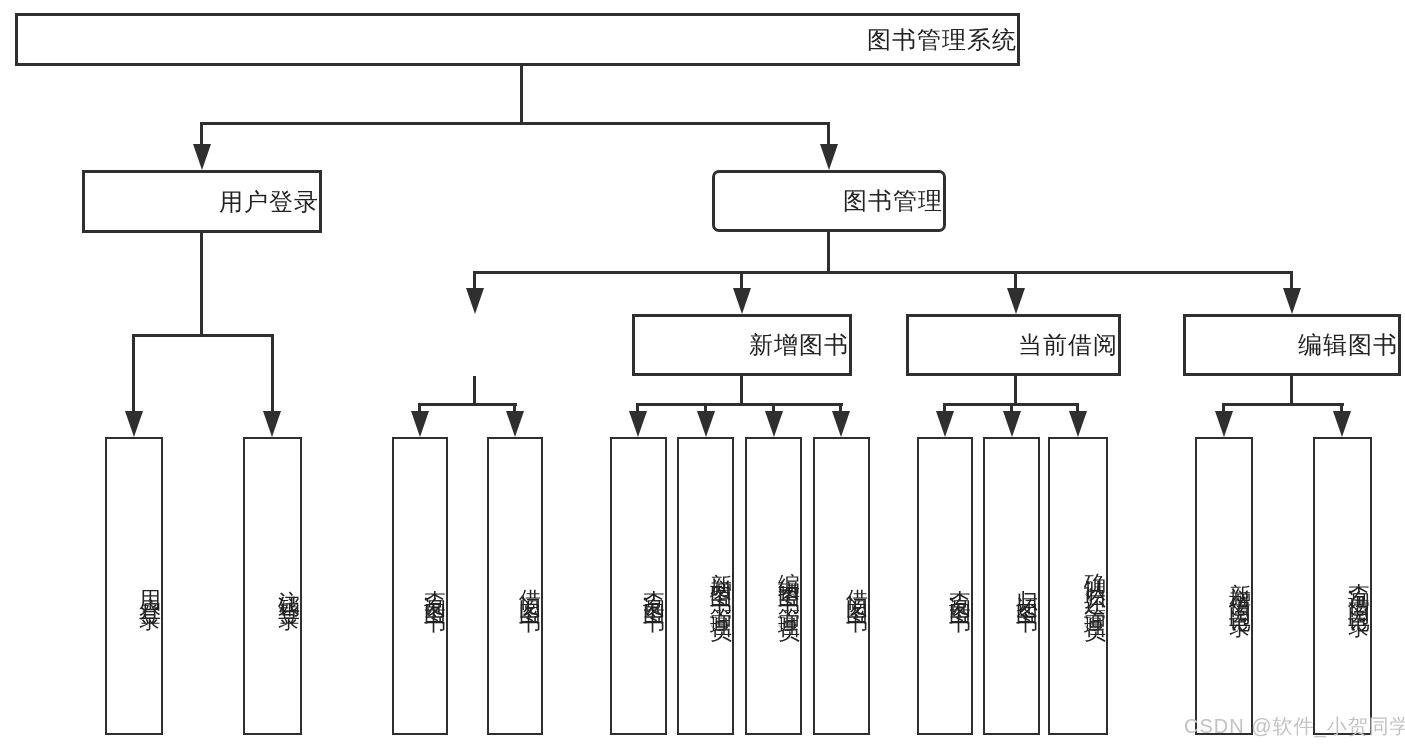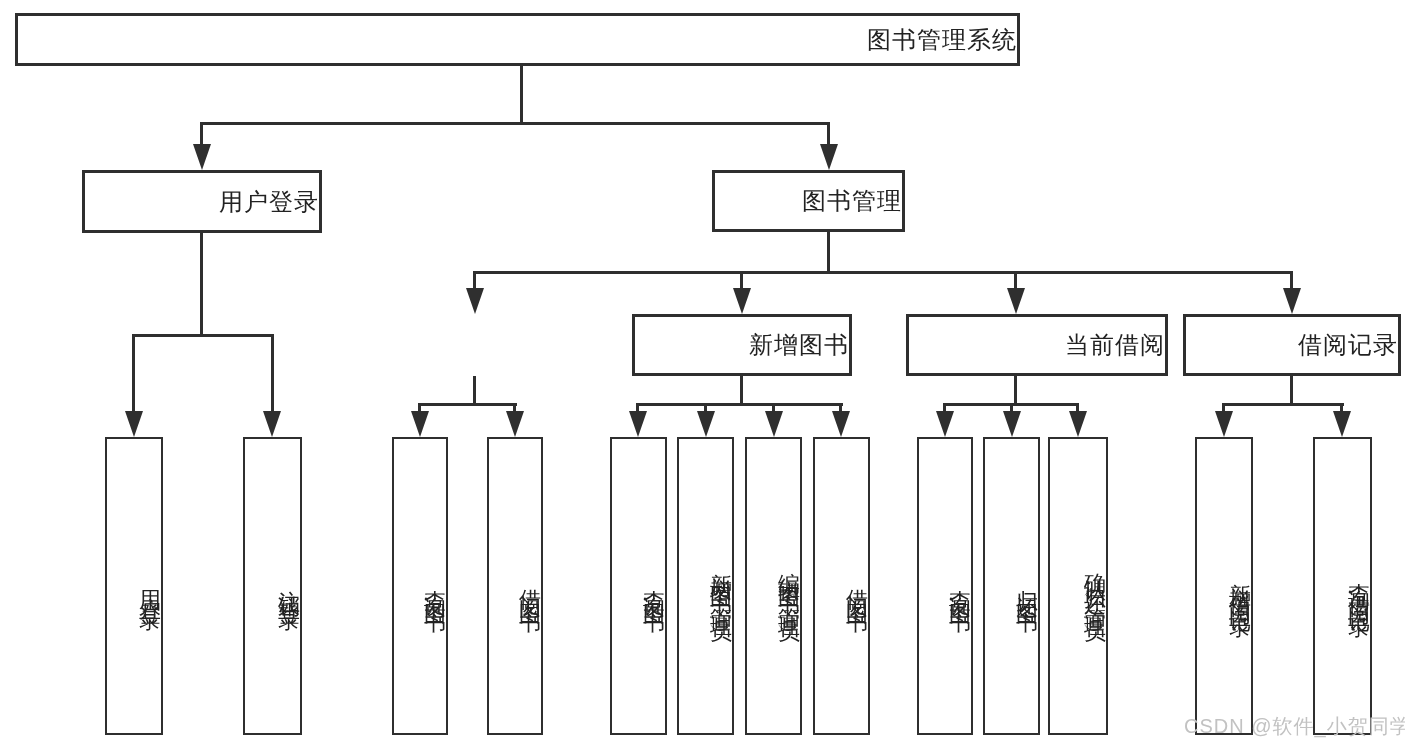--- a/index.html
+++ b/index.html
@@ -65,35 +65,35 @@
 <div class="canvas">
 
   <div class="box" style="left:15px; top:13px; width:1005px; height:53px;">
     <span>图书管理系统</span>
   </div>
 
   <div class="box" style="left:82px; top:170px; width:240px; height:63px;">
     <span>用户登录</span>
   </div>
 
-  <div class="box" style="left:712px; top:170px; width:193px; height:62px;">
+  <div class="box" style="left:712px; top:170px; width:234px; height:62px;border-radius:7px;">
     <span>图书管理</span>
   </div>
 
 
   <div class="box" style="left:632px; top:314px; width:220px; height:62px;">
     <span>新增图书</span>
   </div>
 
-  <div class="box" style="left:906px; top:314px; width:262px; height:62px;">
+  <div class="box" style="left:906px; top:314px; width:215px; height:62px;">
     <span>当前借阅</span>
   </div>
 
   <div class="box" style="left:1183px; top:314px; width:218px; height:62px;">
-    <span>借阅记录</span>
+    <span>编辑图书</span>
   </div>
 
   <div class="box leaf" style="left:105px; top:437px; width:58px; height:298px;">
     <span class="vtext">用户登录</span>
   </div>
 
   <div class="box leaf" style="left:243px; top:437px; width:59px; height:298px;">
     <span class="vtext">注销登录</span>
   </div>
 

